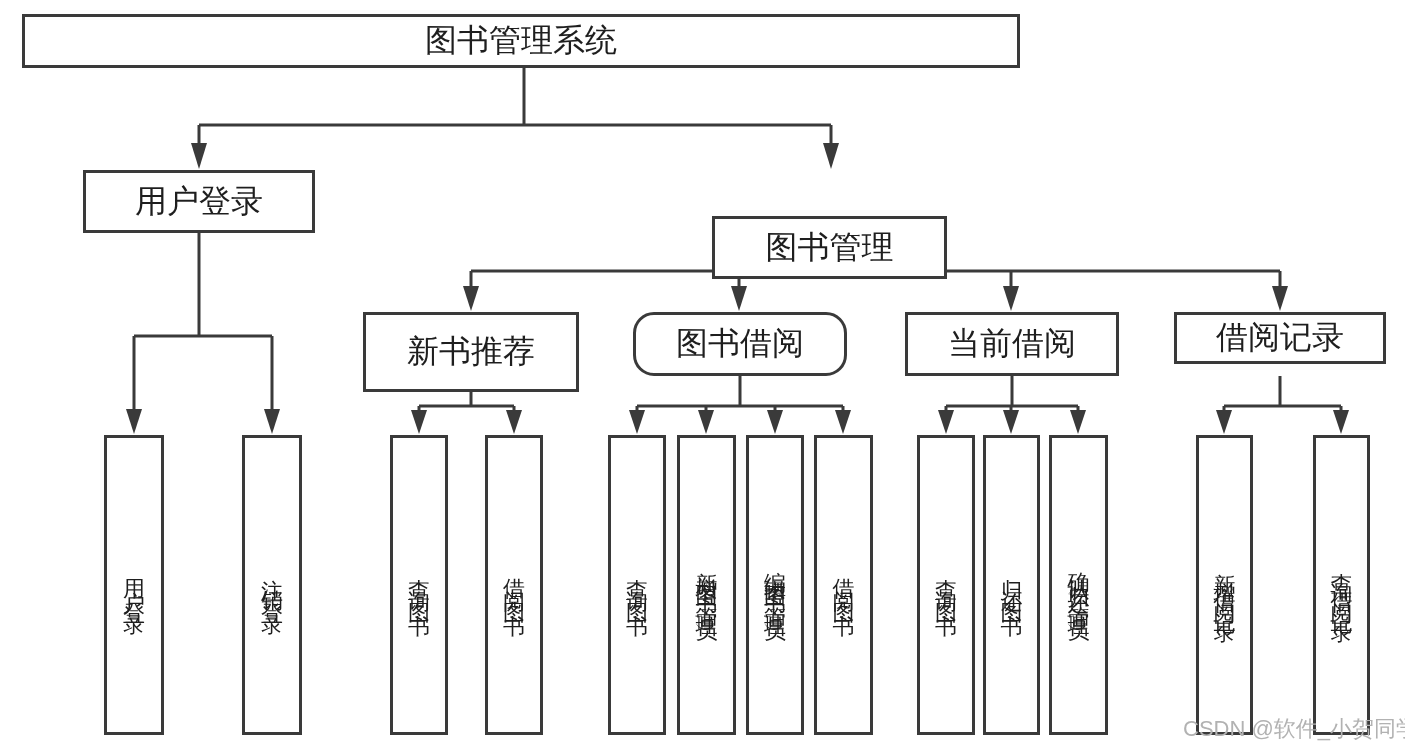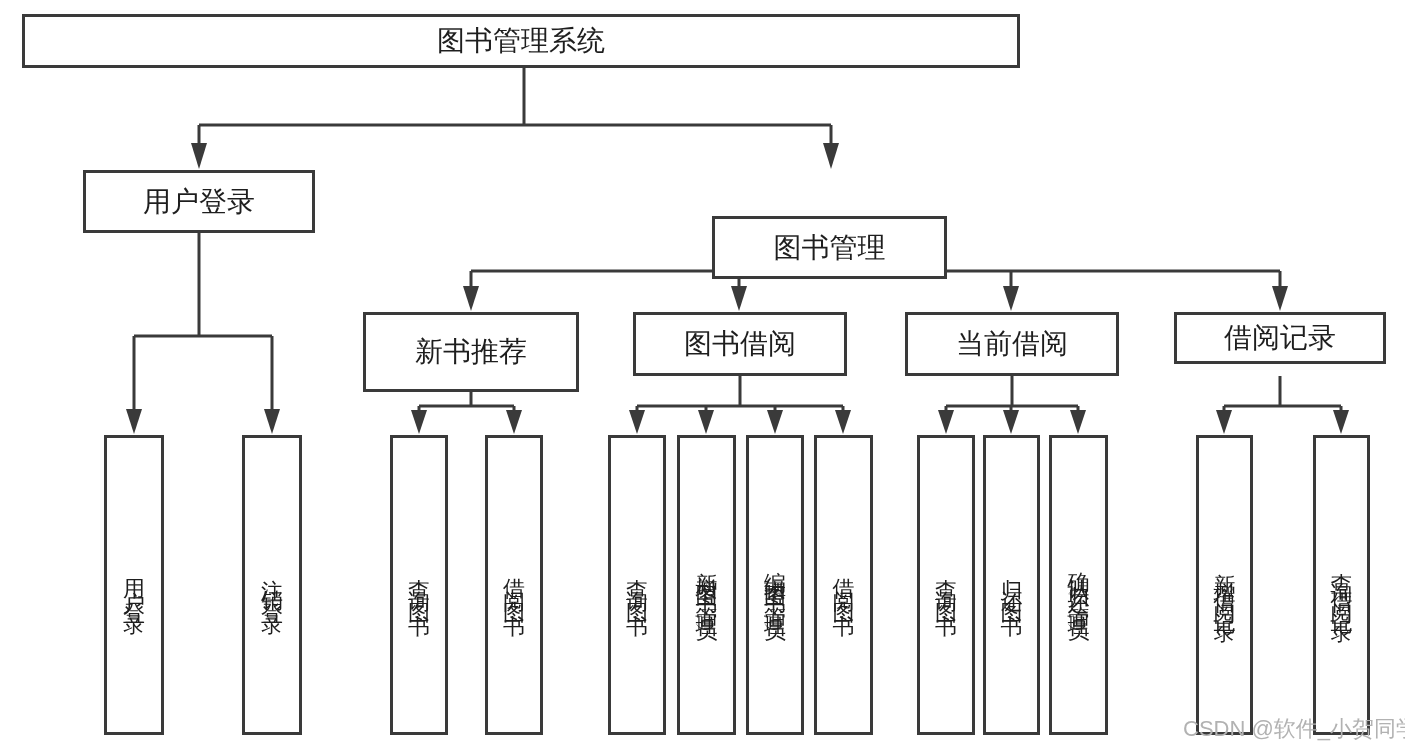--- a/index.html
+++ b/index.html
@@ -22,29 +22,29 @@
     pointer-events: none;
   }
   .node {
     position: absolute;
     box-sizing: border-box;
     border: 3px solid #3a3a3a;
     background: #ffffff;
     display: flex;
     align-items: center;
     justify-content: center;
-    font-size: 28px;
+    font-size: 32px;
     color: #1e1e1e;
     white-space: nowrap;
   }
   .node--root   { left: 22px;   top: 14px;  width: 998px; height: 54px; }
   .node--lvl2a  { left: 83px;   top: 170px; width: 232px; height: 63px; }
   .node--lvl2b  { left: 712px;  top: 170px; width: 235px; height: 63px; margin-top: 46px; }
   .node--lvl3a  { left: 363px;  top: 312px; width: 216px; height: 80px; }
-  .node--lvl3b  { left: 633px;  top: 312px; width: 214px; height: 64px; }
+  .node--lvl3b  { left: 633px;  top: 312px; width: 214px; height: 64px; border-radius: 21px; }
   .node--lvl3c  { left: 905px;  top: 312px; width: 214px; height: 64px; }
   .node--lvl3d  { left: 1174px; top: 312px; width: 212px; height: 52px; }
   .leaf {
     position: absolute;
     top: 435px;
     height: 300px;
     box-sizing: border-box;
     border: 3px solid #3a3a3a;
     background: #ffffff;
     display: flex;

